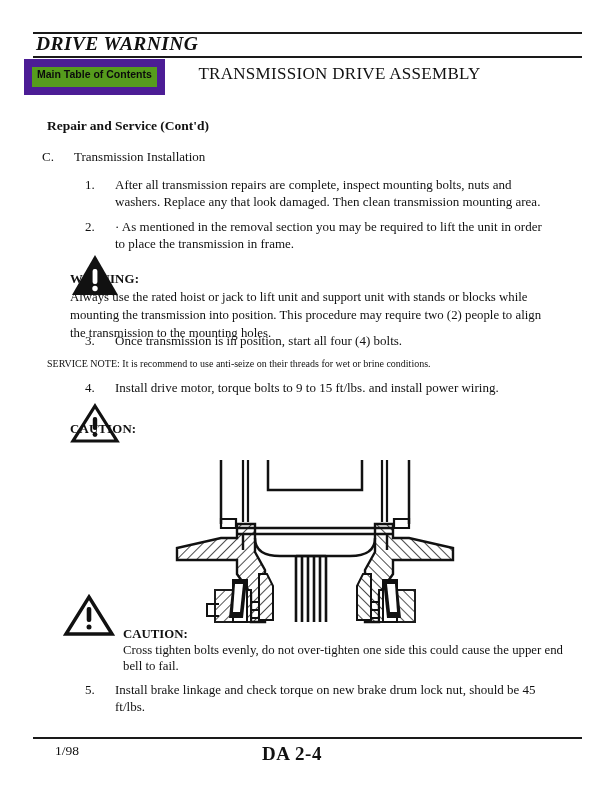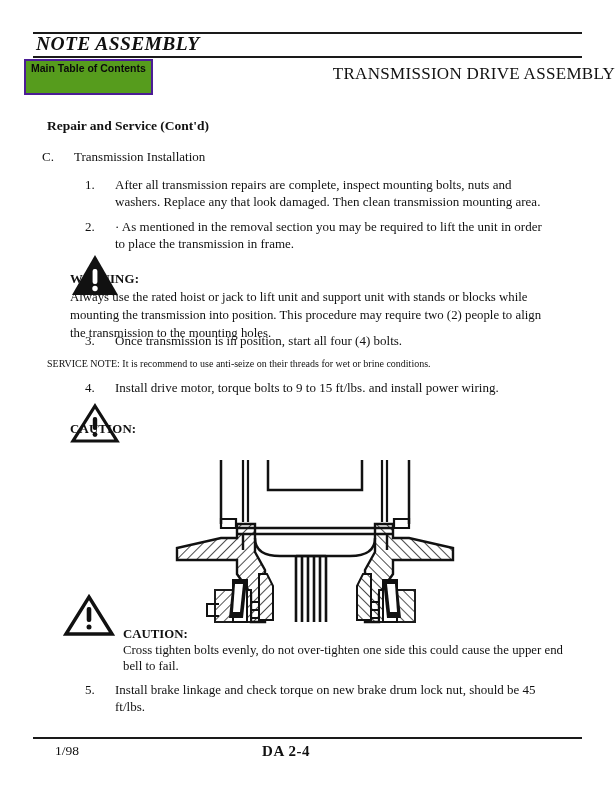--- a/index.html
+++ b/index.html
@@ -48,38 +48,38 @@
     font-size: 19.5px;
     letter-spacing: 0.4px;
     line-height: 22px;
     white-space: nowrap;
   }
 
   .toc-button {
     position: absolute;
     left: 24px;
     top: 59px;
-    padding: 1px 5px 18px 5px;
+    padding: 1px 5px 6px 5px;
     background: #569c1d;
-    border: 2px solid #4c1d95;
+    border: 8px solid #4c1d95;
     font-family: "Liberation Sans", sans-serif;
     font-size: 10.5px;
     font-weight: bold;
     color: #0b0b0b;
     line-height: 13px;
     white-space: nowrap;
     cursor: pointer;
   }
 
   .page-title {
     position: absolute;
     left: 0;
     right: 0;
     top: 64px;
-    text-align: right;
+    text-align: center;
     font-size: 17px;
     letter-spacing: 0.3px;
     padding-left: 64px;
   }
 
   
   .section-heading {
     position: absolute;
     left: 47px;
     top: 118px;
@@ -187,32 +187,32 @@
     position: absolute;
     left: 55px;
     top: 743px;
     font-size: 13.5px;
     font-weight: normal;
   }
   .footer-center {
     position: absolute;
     left: 262px;
     top: 743px;
-    font-size: 15px;
+    font-size: 19px;
     font-weight: bold;
     letter-spacing: 0.6px;
   }
 </style>
 </head>
 <body>
 
 <div class="page">
 
   <div class="rule-top"></div>
-  <div class="doc-header-title">NOTE ASSEMBLY</div>
+  <div class="doc-header-title">DRIVE WARNING</div>
   <div class="rule-under-head"></div>
 
   <div class="toc-button">Main Table of Contents</div>
 
   <div class="page-title">TRANSMISSION DRIVE ASSEMBLY</div>
 
   <div class="section-heading">Repair and Service (Cont'd)</div>
 
   <div class="lettered-item">
     <span class="letter">C.</span><span>Transmission Installation</span>

